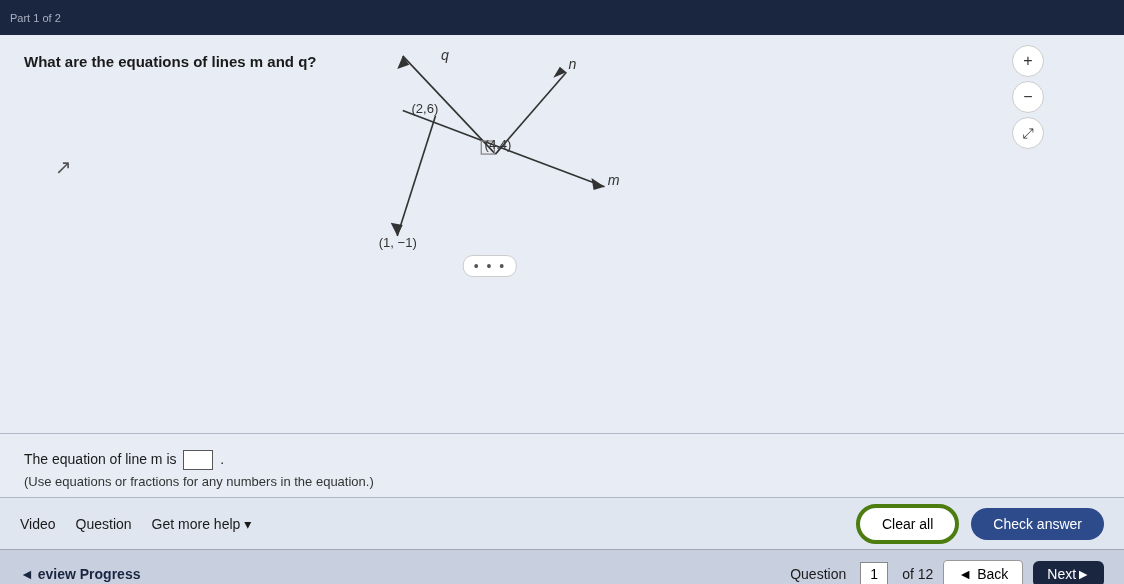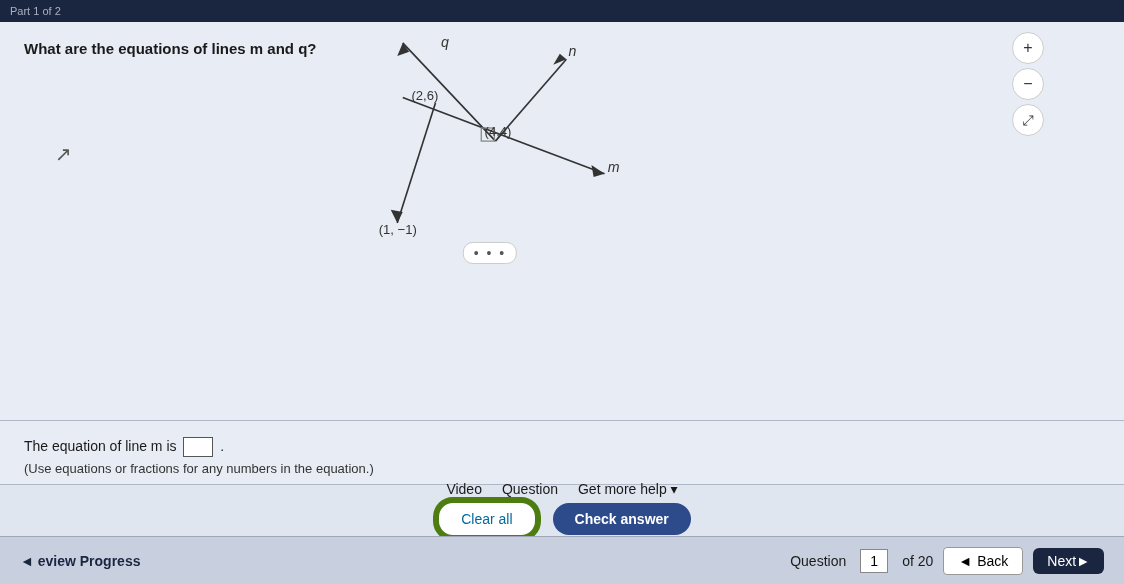--- a/index.html
+++ b/index.html
@@ -6,21 +6,21 @@
     body {
       font-family: Arial, sans-serif;
       background: #d0d8e8;
       width: 1124px;
       height: 584px;
       overflow: hidden;
       position: relative;
     }
     .top-bar {
       background: #1a2540;
-      height: 22px;
+      height: 35px;
       width: 100%;
       display: flex;
       align-items: center;
       padding: 0 10px;
     }
     .top-bar-text {
       color: #aab0c0;
       font-size: 11px;
     }
     .main-content {
@@ -99,57 +99,56 @@
       color: #333;
       margin-top: 4px;
     }
     .bottom-bar {
       height: 52px;
       background: #e0e6f0;
       border-top: 1px solid #b0b8c8;
       display: flex;
       align-items: center;
       padding: 0 20px;
-      justify-content: center;
-      flex-direction: column;
+      justify-content: space-between;
     }
     .bottom-left {
       display: flex;
       gap: 20px;
       align-items: center;
     }
     .bottom-link {
       font-size: 14px;
       color: #1a1a1a;
       cursor: pointer;
       text-decoration: none;
     }
     .bottom-right {
       display: flex;
       gap: 12px;
       align-items: center;
     }
     .btn-clear {
       background: white;
-      border: 6px solid #4d7c0f;
+      border: 4px solid #4d7c0f;
       border-radius: 20px;
       padding: 8px 22px;
       font-size: 14px;
       cursor: pointer;
-      color: #0369a1;
+      color: #000000;
     }
     .btn-check {
       background: #2d4a8a;
       border: none;
       border-radius: 20px;
       padding: 8px 22px;
       font-size: 14px;
       cursor: pointer;
       color: white;
-      font-weight: 700;
+      font-weight: 400;
     }
     .footer-bar {
       height: 48px;
       background: #c8d0e0;
       border-top: 1px solid #a0a8b8;
       display: flex;
       align-items: center;
       padding: 0 20px;
       justify-content: space-between;
     }
@@ -324,21 +323,21 @@
     </div>
   </div>
 
   <div class="footer-bar">
     <div class="footer-left">
       <span>◄ <span>eview Progress</span></span>
     </div>
     <div class="footer-right">
       <span class="question-label">Question</span>
       <span class="question-num-box">1</span>
-      <span class="question-label">of 20</span>
+      <span class="question-label">of 12</span>
       <button class="btn-back">
         <span>◄</span>
         <span>Back</span>
       </button>
       <button class="btn-next">
         <span>Next</span>
         <span>►</span>
       </button>
     </div>
   </div>

